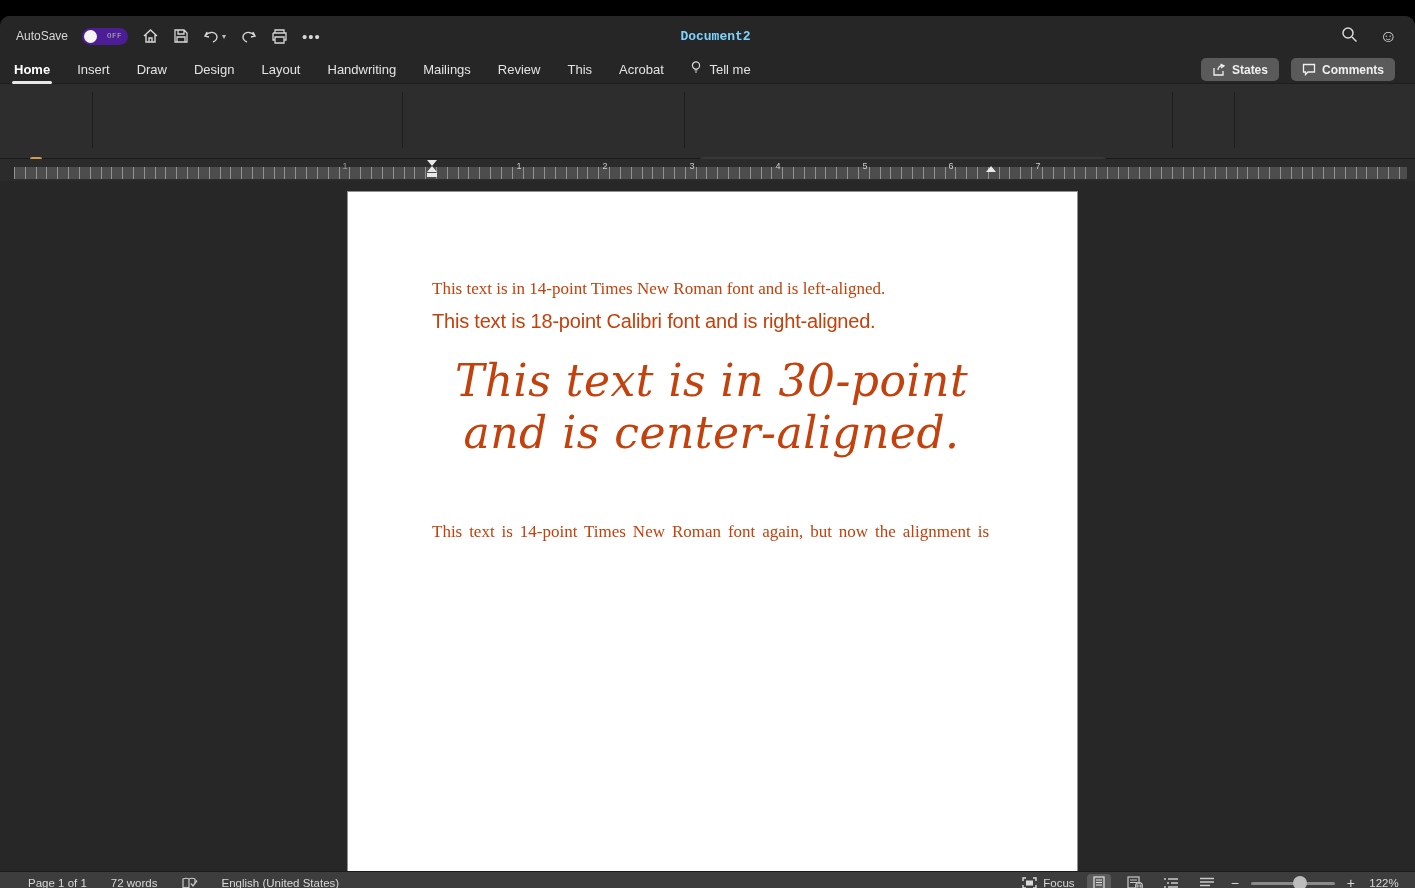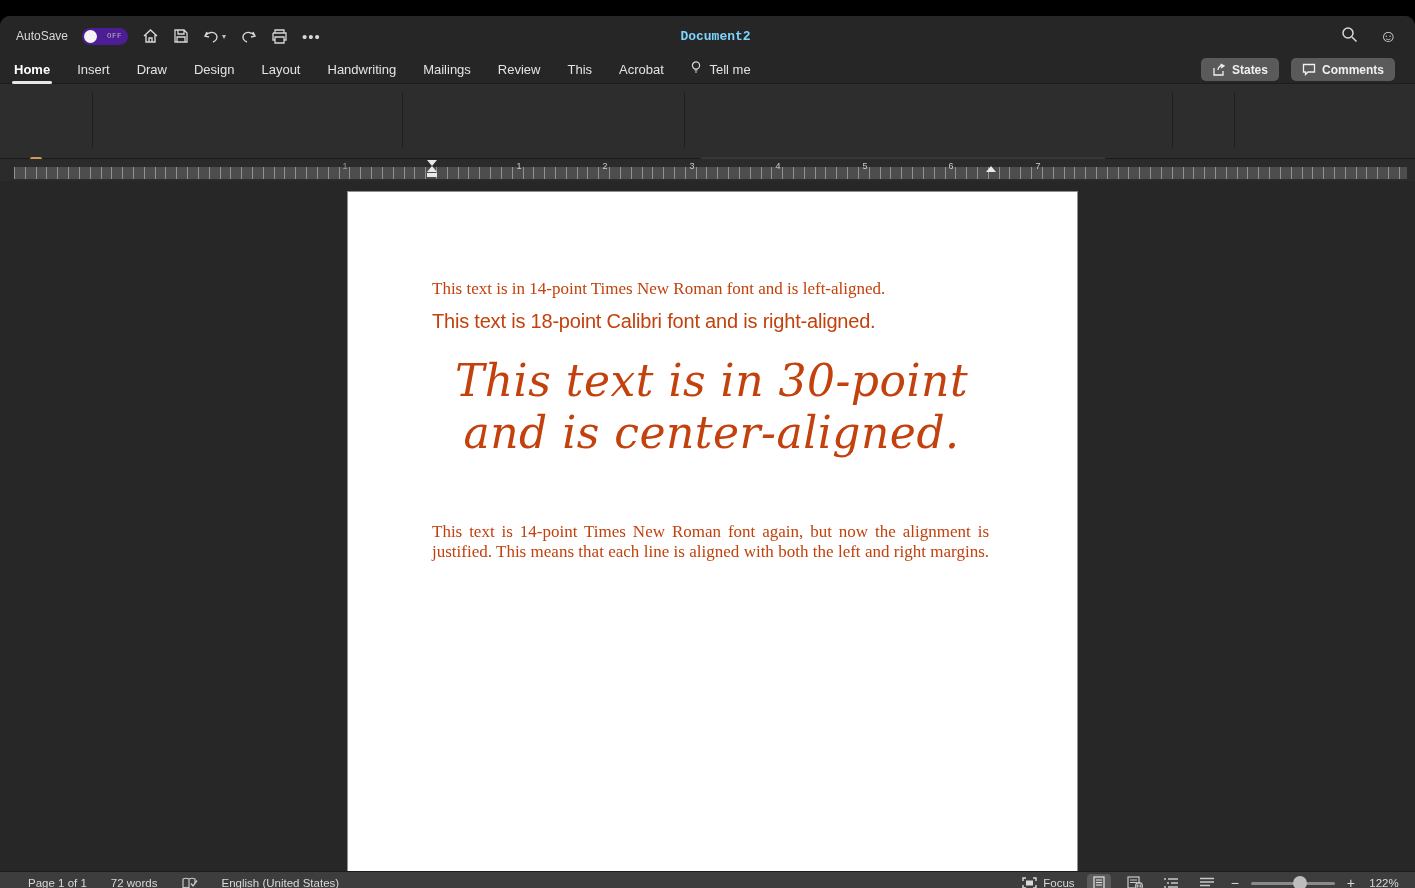--- a/index.html
+++ b/index.html
@@ -554,21 +554,20 @@
   <div id="docarea">
     <div id="page">
       <div class="para" id="p1">This text is in 14-point Times New Roman font and is left-aligned.</div>
       <div class="para" id="p2">This text is 18-point Calibri font and is right-aligned.</div>
       <div class="para" id="p3">
         <div>This text is in 30-point</div>
         <div>and is center-aligned.</div>
       </div>
       <div class="para" id="p4">
         <div class="jline">This text is 14-point Times New Roman font again, but now the alignment is</div>
-        <div class="jline">justified. This means that each line is aligned with both the left and right margins.</div>
       </div>
     </div>
   </div>
 
   <div id="statusbar">
     <div class="sb-left">
       <span class="sb-item">Page 1 of 1</span>
       <span class="sb-item">72 words</span>
       <span class="sb-item">
         <svg width="16" height="13" viewBox="0 0 16 13">

